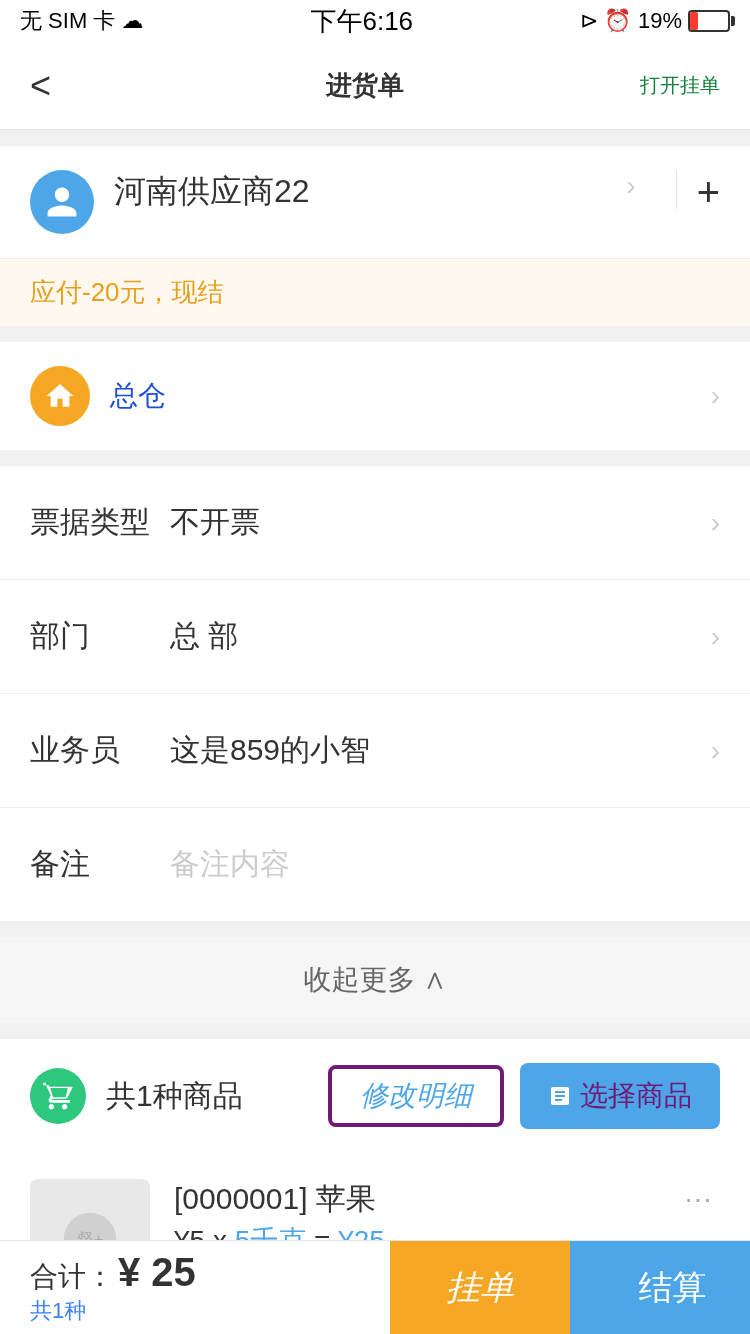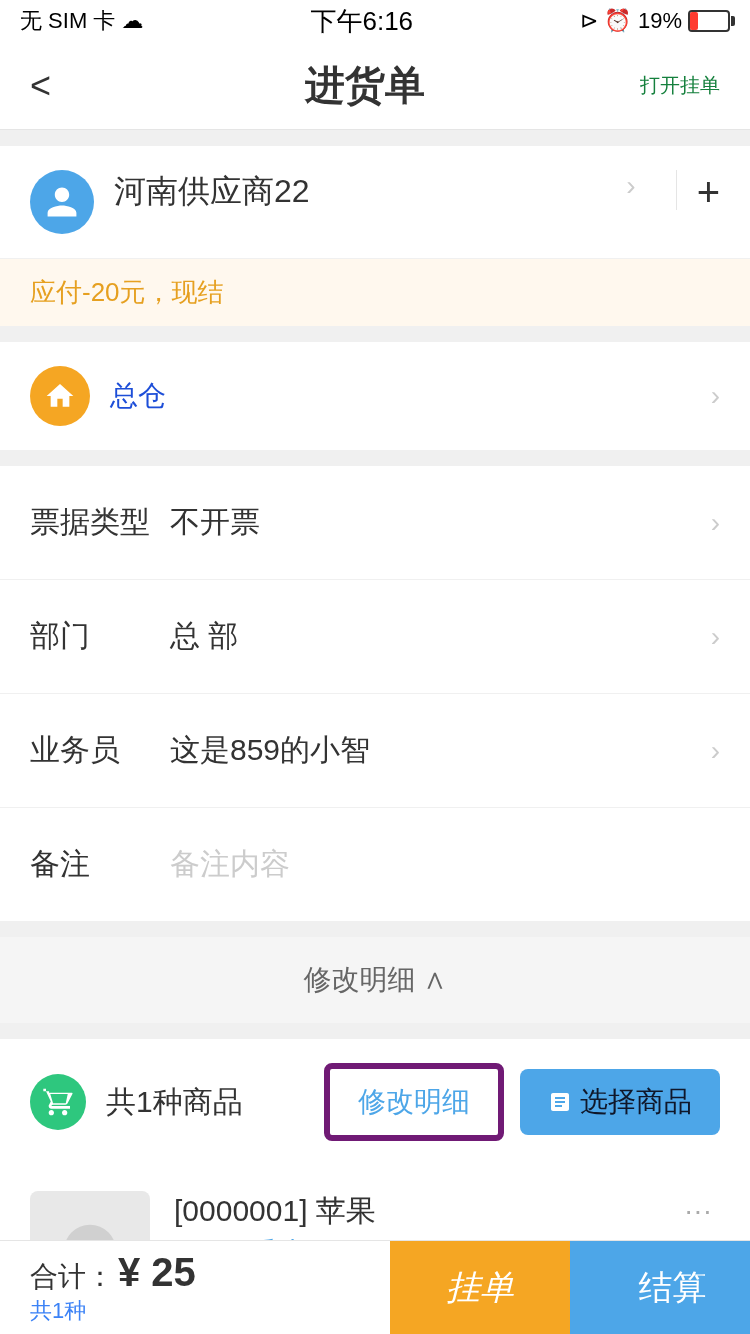--- a/index.html
+++ b/index.html
@@ -44,21 +44,21 @@
     .nav-bar {
       height: 88px;
       background: #fff;
       display: flex;
       align-items: center;
       justify-content: space-between;
       padding: 0 30px;
       border-bottom: 1px solid #e5e5e5;
     }
     .nav-back { font-size: 36px; color: #333; cursor: pointer; width: 60px; }
-    .nav-title { font-size: 40px; font-weight: 600; color: #333; }
+    .nav-title { font-size: 26px; font-weight: 600; color: #333; }
     .nav-right { font-size: 20px; color: #15803d; cursor: pointer; }
 
     
     .section {
       background: #fff;
       margin-bottom: 16px;
     }
 
     
     .supplier-row {
@@ -135,32 +135,33 @@
     }
     .product-count-icon {
       width: 56px; height: 56px; border-radius: 50%;
       background: #2ec77e;
       display: flex; align-items: center; justify-content: center;
       margin-right: 20px; flex-shrink: 0;
     }
     .product-count-icon svg { fill: #fff; width: 32px; height: 32px; }
     .product-count-text { flex: 1; font-size: 30px; color: #333; }
     .btn-modify {
-      border: 6px solid #701a75;
+      border: 4px solid #701a75;
       color: #4da6e8;
       background: #fff;
-      padding: 14px 28px;
+      padding: 8px 28px;
       border-radius: 8px;
       font-size: 28px;
       margin-right: 16px;
       cursor: pointer;
+      font-style: italic;
     }
     .btn-select {
       background: #4da6e8;
-      color: #0f172a;
+      color: #701a75;
       border: none;
       padding: 14px 28px;
       border-radius: 8px;
       font-size: 28px;
       cursor: pointer;
       display: flex; align-items: center; gap: 8px;
     }
 
     
     .product-item {
@@ -290,21 +291,21 @@
     <div class="form-label">业务员</div>
     <div class="form-value">这是859的小智</div>
     <div class="form-chevron">›</div>
   </div>
   <div class="form-row" style="border-bottom: none;">
     <div class="form-label">备注</div>
     <div class="form-value placeholder">备注内容</div>
   </div>
 </div>
 
-<div class="collapse-btn">修改明细 ∧</div>
+<div class="collapse-btn">收起更多 ∧</div>
 
 <div class="section" style="margin-top: 16px;">
   <div class="product-header">
     <div class="product-count-icon">
       <svg viewBox="0 0 24 24">
         <path d="M7 18c-1.1 0-2 .9-2 2s.9 2 2 2 2-.9 2-2-.9-2-2-2zm10 0c-1.1 0-2 .9-2 2s.9 2 2 2 2-.9 2-2-.9-2-2-2zM6.2 6h13.1l-1.5 7H8.3L6.2 6zM5.3 4H3V2H1v2h2l3.6 7.6L5.3 14c-.2.3-.3.6-.3 1 0 1.1.9 2 2 2h14v-2H7.4c-.1 0-.2-.1-.2-.2l.1-.3L8.1 14h9.4c.8 0 1.4-.4 1.7-1l3.6-7c.4-.7-.1-1-.8-1H5.3z"></path>
       </svg>
     </div>
     <div class="product-count-text">共1种商品</div>
     <button class="btn-modify">修改明细</button>

